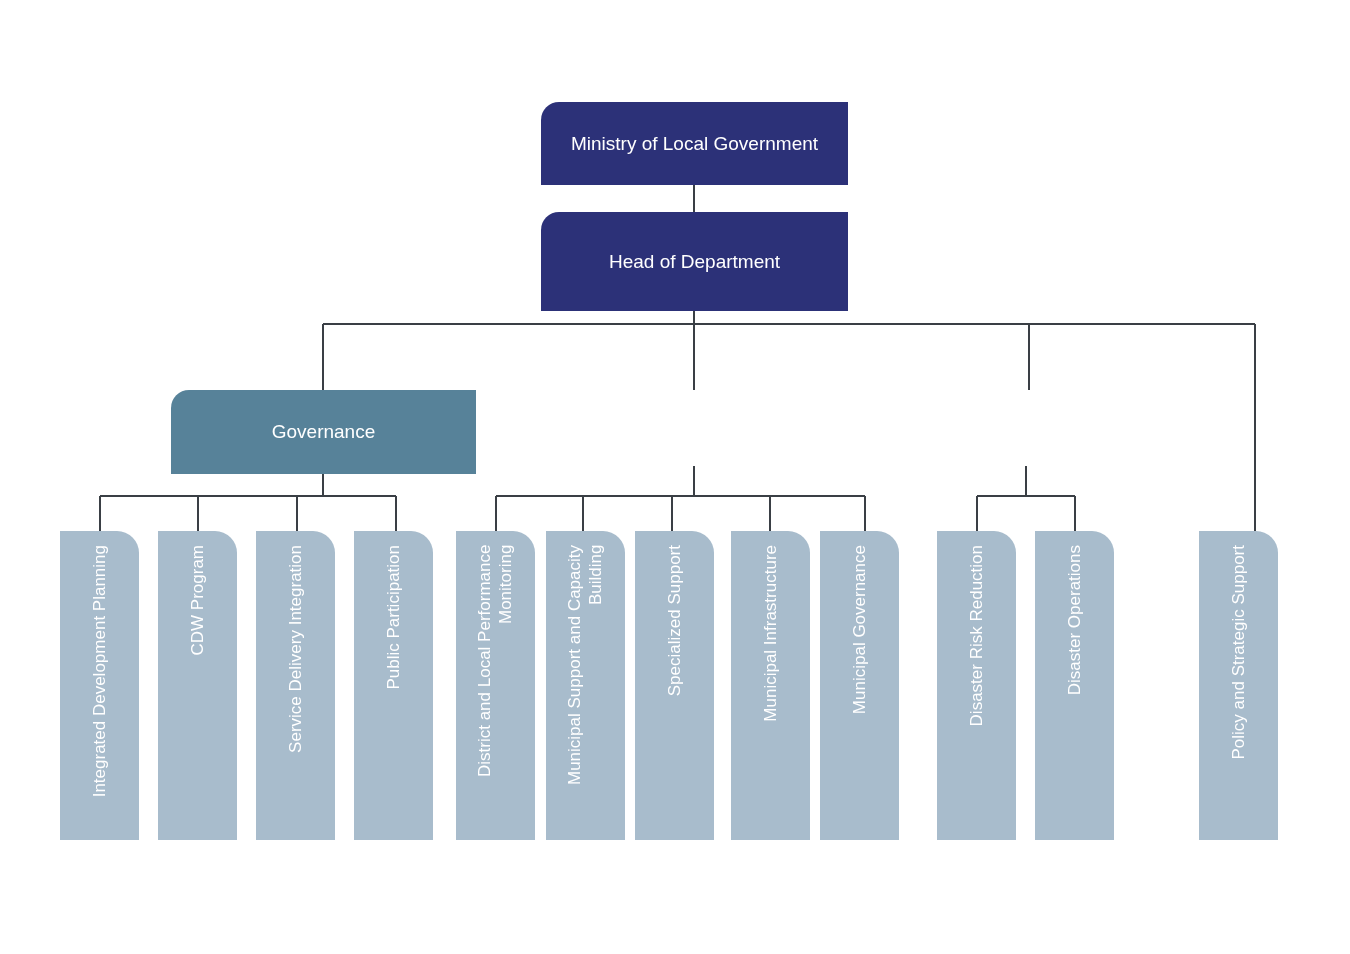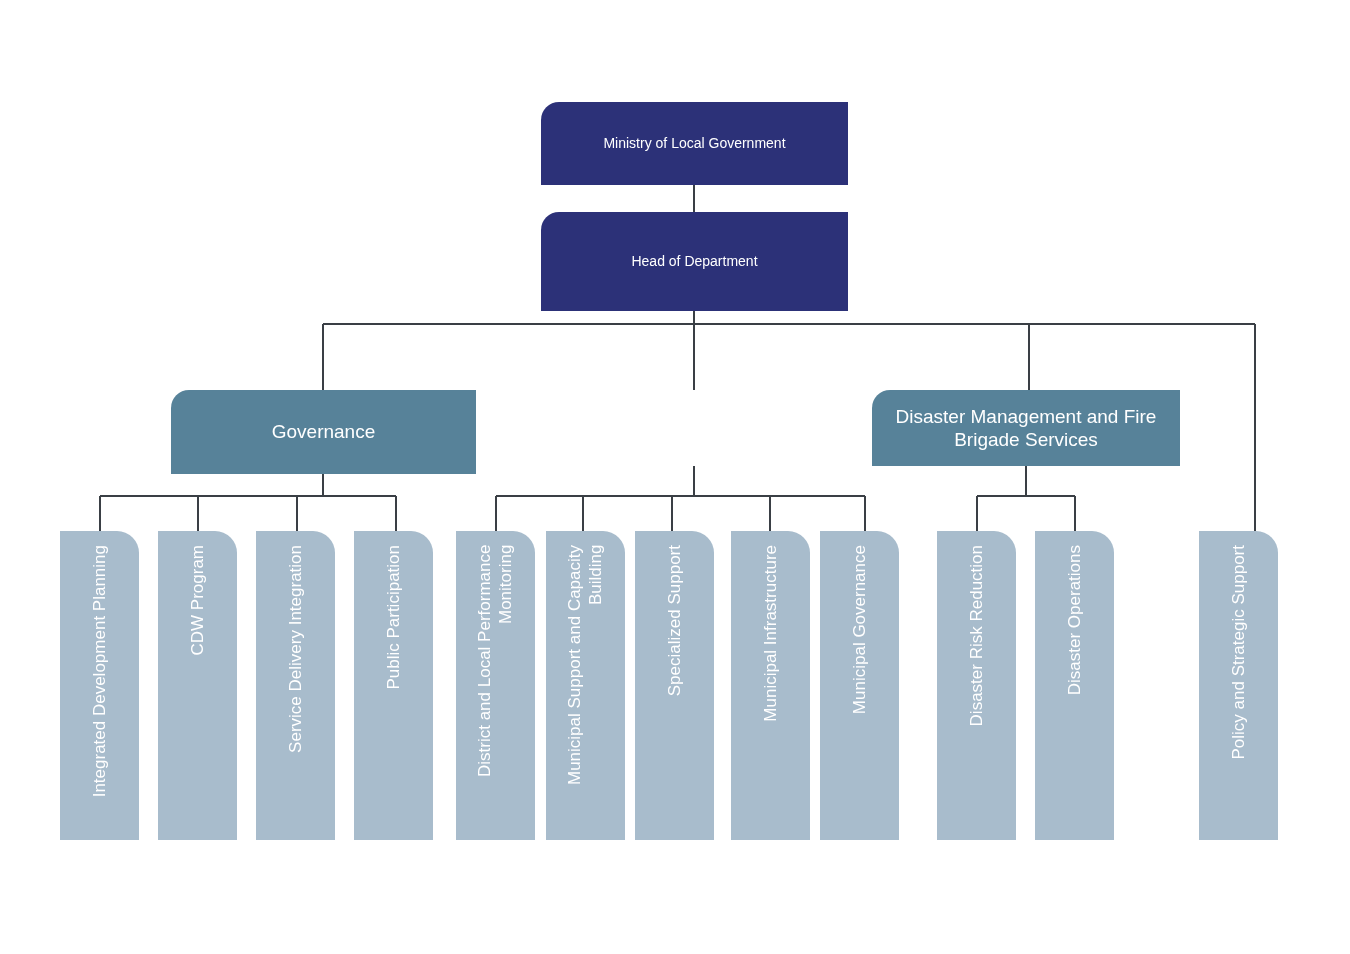--- a/index.html
+++ b/index.html
@@ -33,21 +33,21 @@
     justify-content: center;
     color: #ffffff;
     text-align: center;
     line-height: 1.22;
     z-index: 2;
   }
   
   .lvl-top {
     background: #2c3178;
     border-radius: 18px 0 0 0;
-    font-size: 14px;
+    font-size: 19px;
     text-align: center;
   }
   
   .lvl-mid {
     background: #578299;
     border-radius: 18px 0 0 0;
     font-size: 19px;
   }
   
   .lvl-leaf {
@@ -116,23 +116,20 @@
 
   <div class="node lvl-top" style="left:541px; top:212px; width:307px; height:99px;">
     <span>Head of Department</span>
   </div>
 
   <div class="node lvl-mid" style="left:171px; top:390px; width:305px; height:84px;">
     <span>Governance</span>
   </div>
 
 
-  <div class="node lvl-mid" style="left:872px; top:390px; width:308px; height:76px;">
-    <span>Disaster Management and Fire Brigade Services</span>
-  </div>
 
   <div class="node lvl-leaf" style="left:60px; top:531px; width:79px; height:309px;">
     <span class="vtext">Integrated Development Planning</span>
   </div>
 
   <div class="node lvl-leaf" style="left:158px; top:531px; width:79px; height:309px;">
     <span class="vtext">CDW Program</span>
   </div>
 
   <div class="node lvl-leaf" style="left:256px; top:531px; width:79px; height:309px;">

